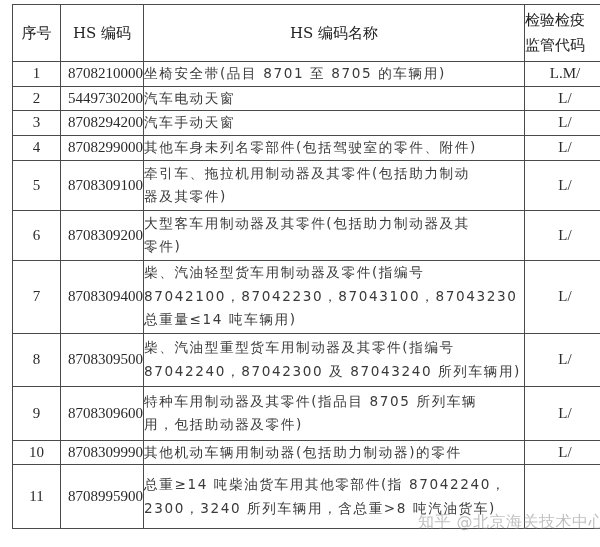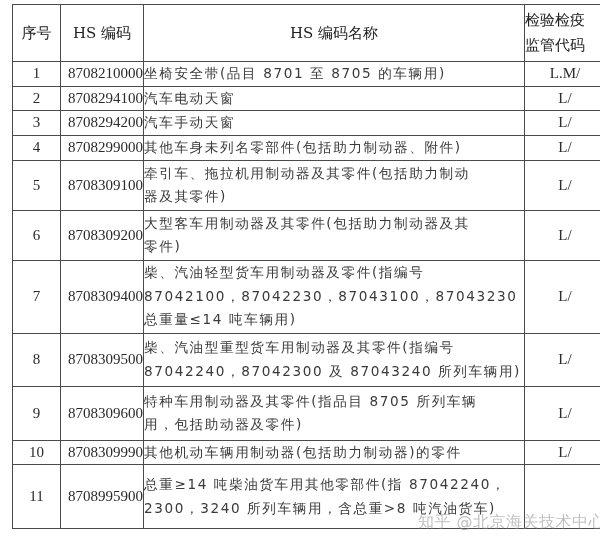--- a/index.html
+++ b/index.html
@@ -45,39 +45,39 @@
       <tr style="height: 24px;">
         <td class="num">1</td>
         <td class="code">8708210000</td>
         <td class="name">
           <span class="l">坐椅安全带(品目 8701 至 8705 的车辆用)</span>
         </td>
         <td class="qc">L.M/</td>
       </tr>
       <tr style="height: 24px;">
         <td class="num">2</td>
-        <td class="code">8708294100</td>
+        <td class="code">5449730200</td>
         <td class="name">
           <span class="l">汽车电动天窗</span>
         </td>
         <td class="qc">L/</td>
       </tr>
       <tr style="height: 23px;">
         <td class="num">3</td>
         <td class="code">8708294200</td>
         <td class="name">
           <span class="l">汽车手动天窗</span>
         </td>
         <td class="qc">L/</td>
       </tr>
       <tr style="height: 25px;">
         <td class="num">4</td>
         <td class="code">8708299000</td>
         <td class="name">
-          <span class="l">其他车身未列名零部件(包括助力制动器、附件)</span>
+          <span class="l">其他车身未列名零部件(包括驾驶室的零件、附件)</span>
         </td>
         <td class="qc">L/</td>
       </tr>
       <tr style="height: 50px;">
         <td class="num">5</td>
         <td class="code">8708309100</td>
         <td class="name">
           <span class="l">牵引车、拖拉机用制动器及其零件(包括助力制动</span>
           <span class="l">器及其零件)</span>
         </td>

